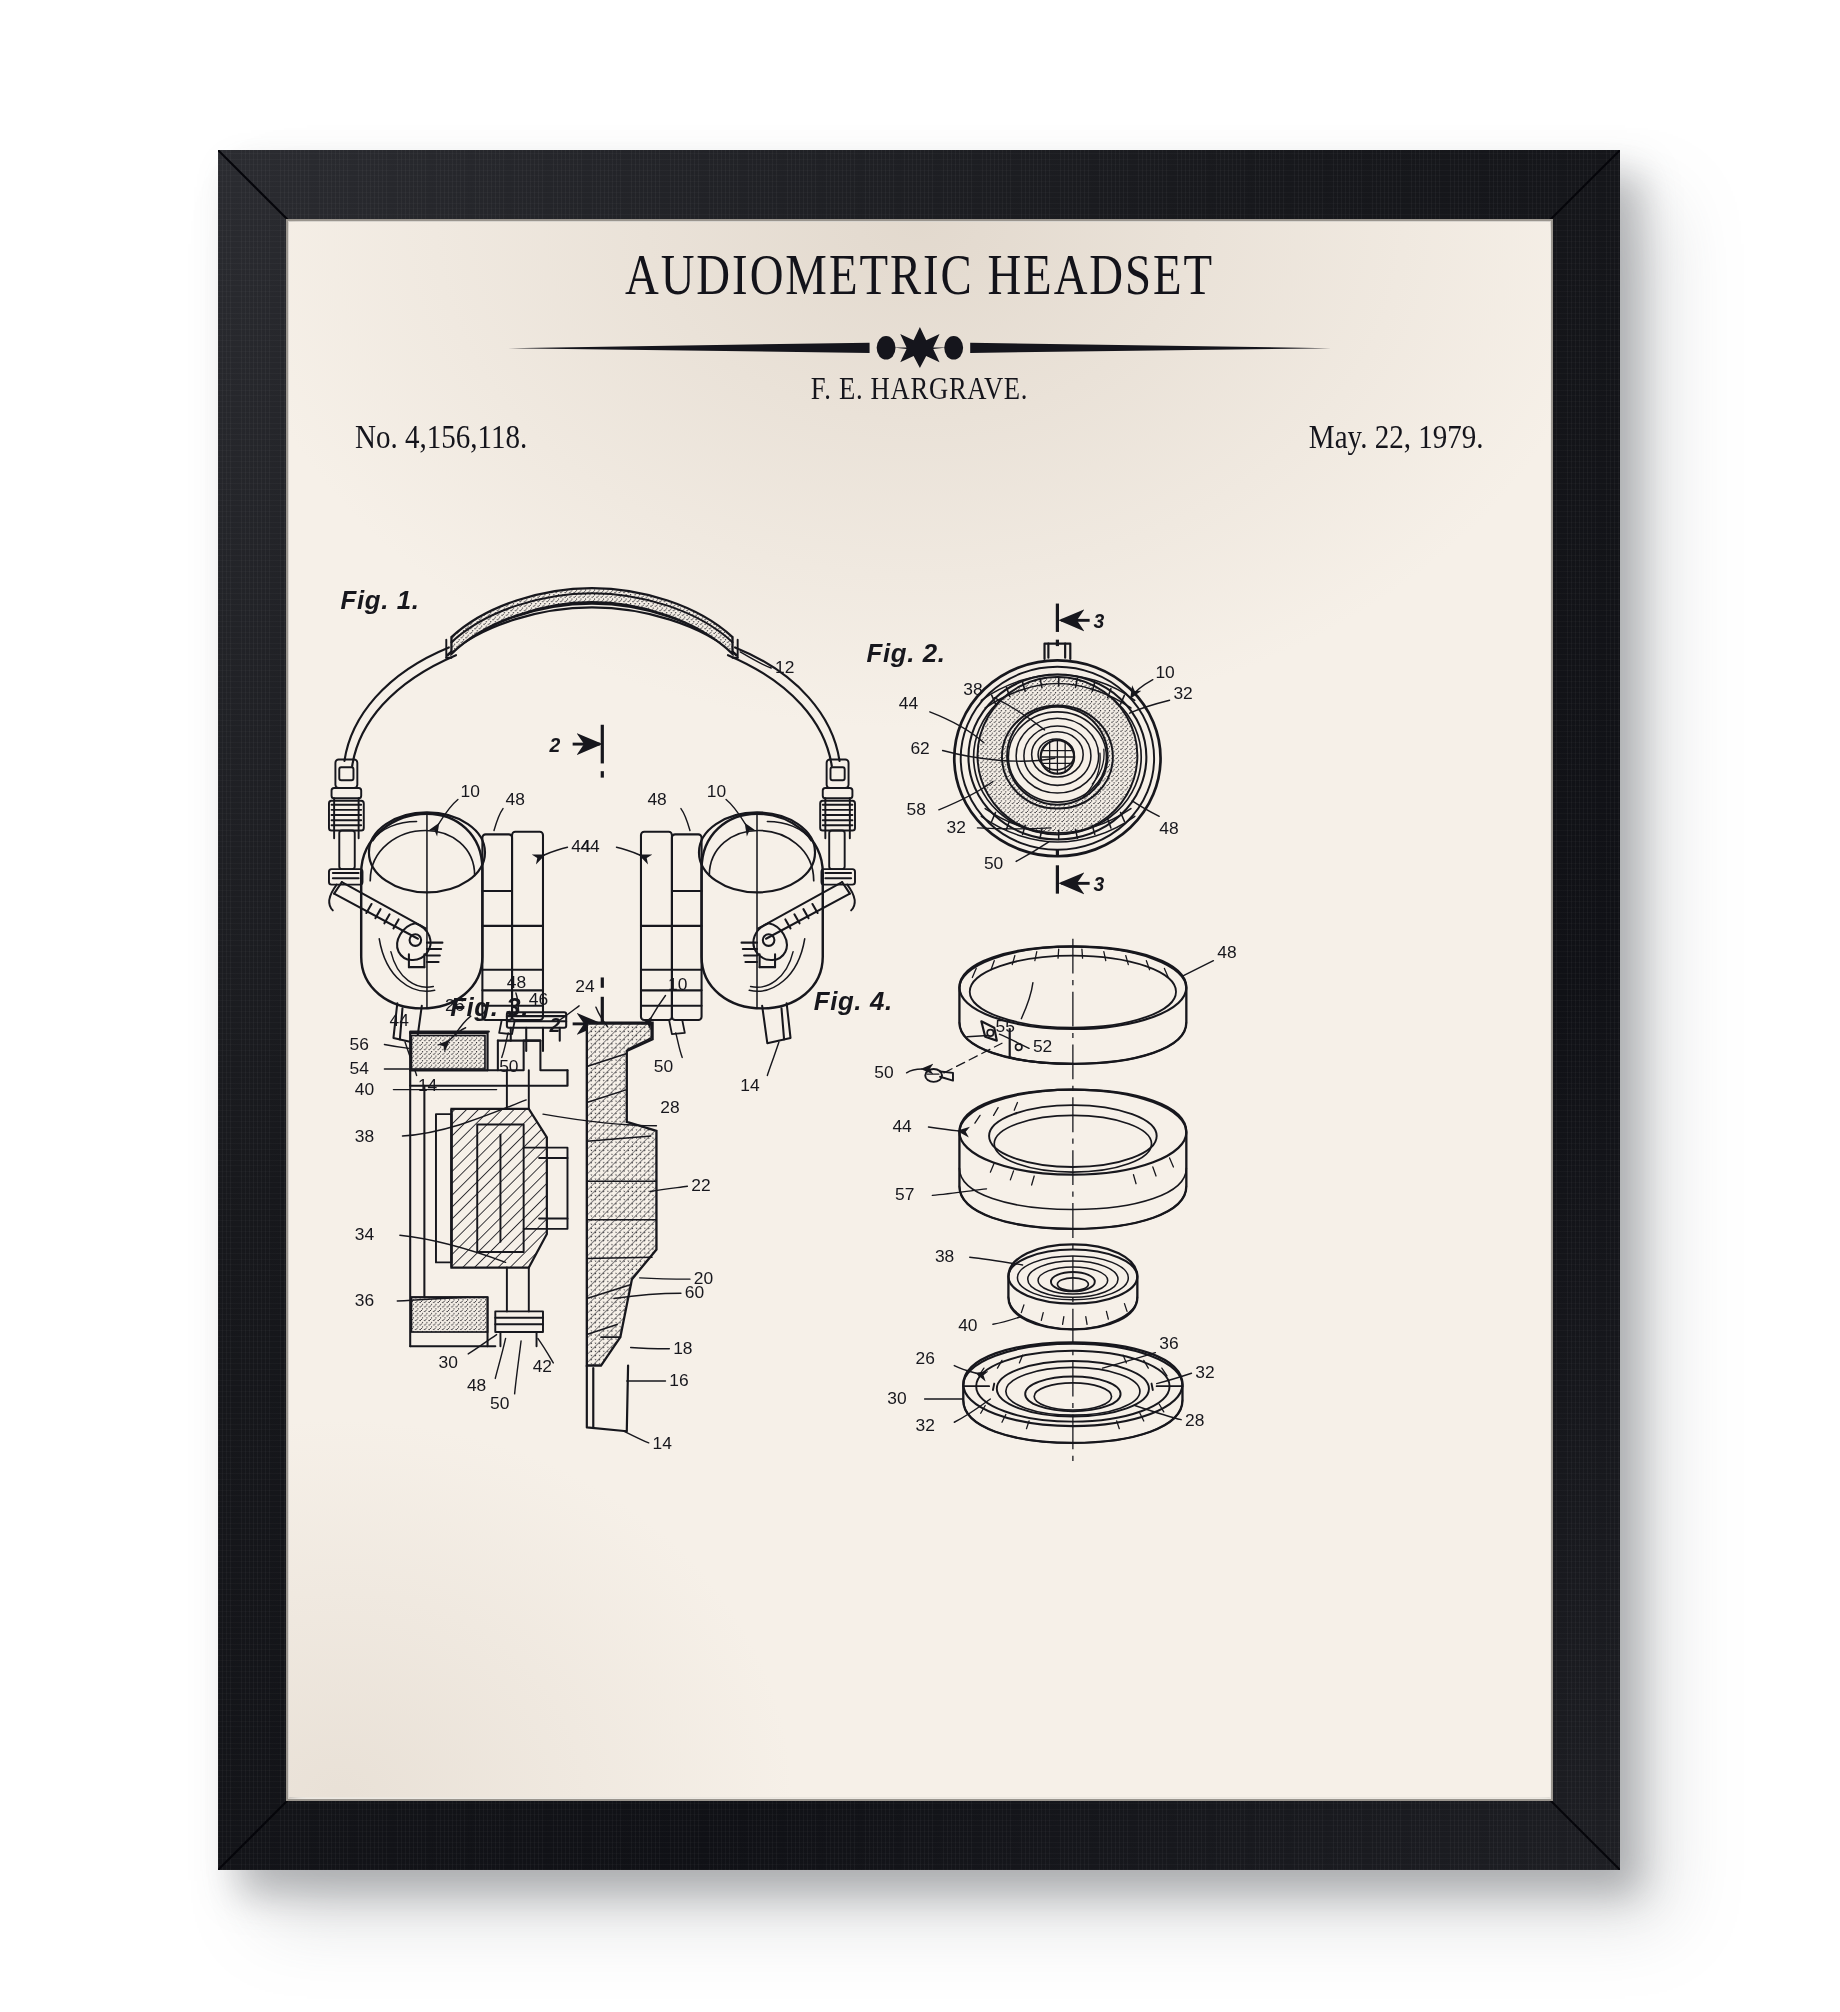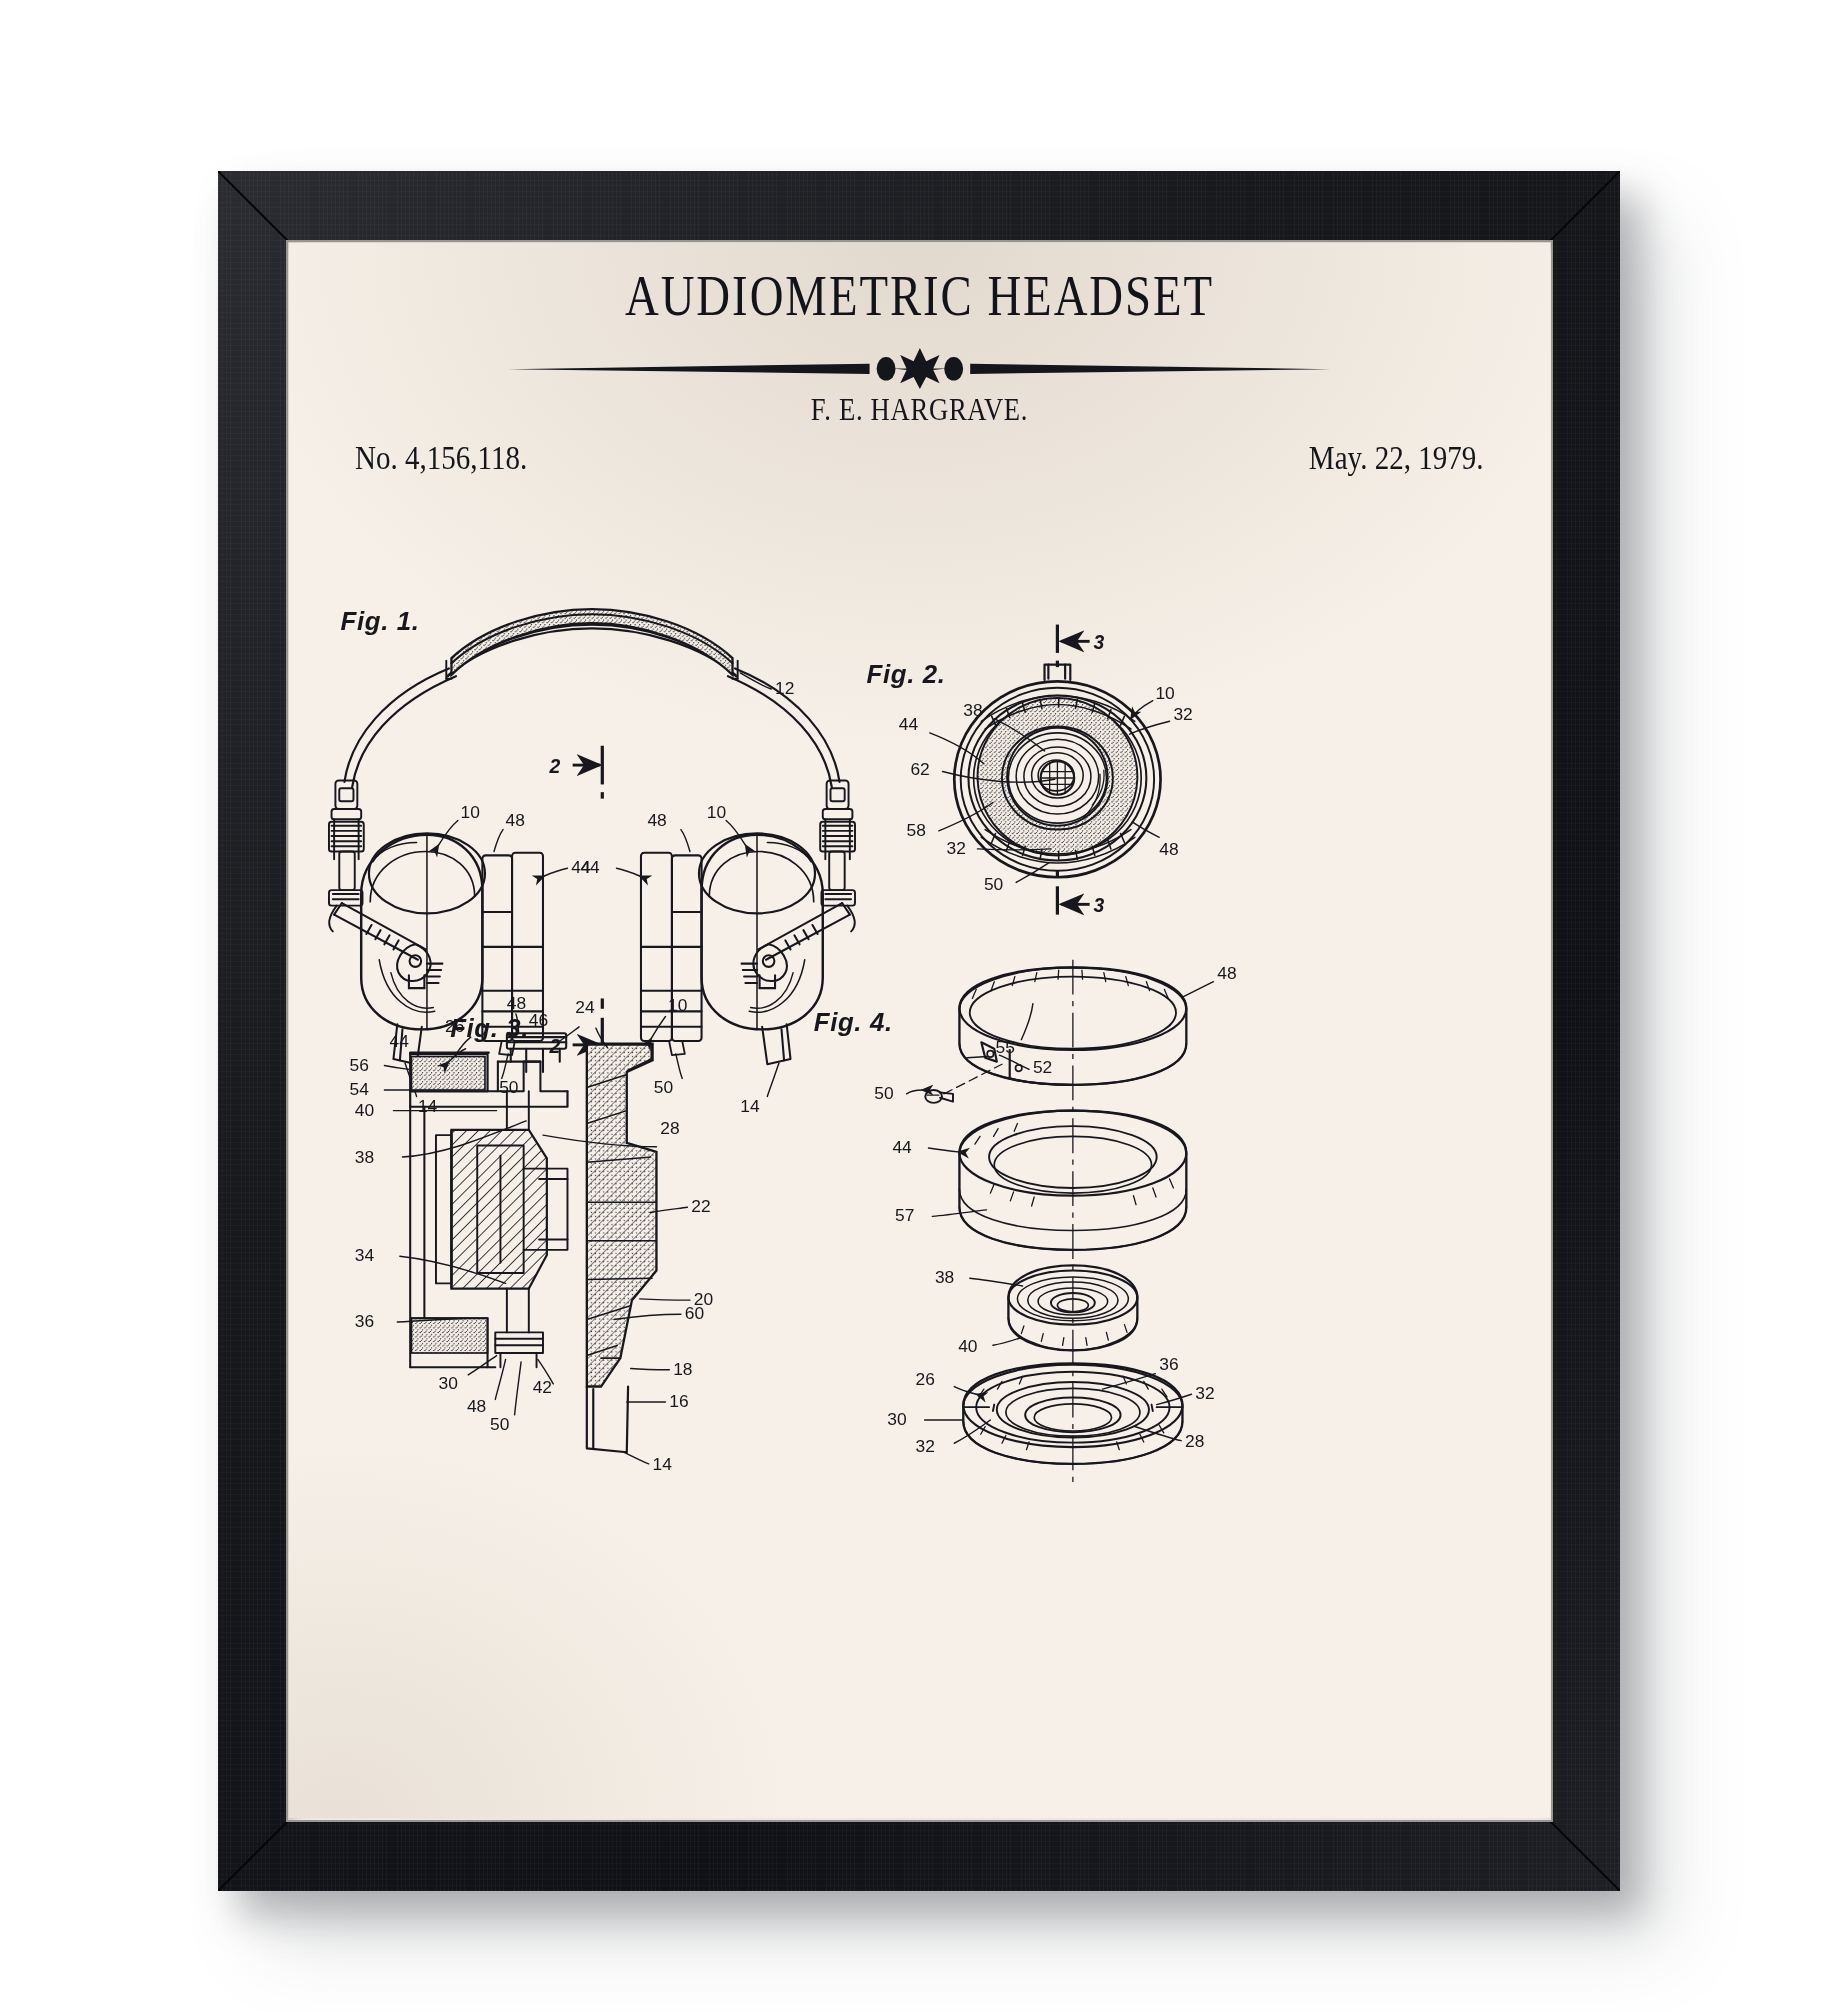--- a/index.html
+++ b/index.html
@@ -14,21 +14,20 @@
 
   
   .frame{
     position:absolute;
     left:218px; top:150px;
     width:1402px; height:1720px;
     background:#a3a3a3;
     box-shadow: 20.4px 23.6px 36px rgba(90,92,98,.40),
                 47px 52px 71px rgba(120,122,128,.22);
     box-sizing:border-box;
-    margin-top:21px;
   }
   
   .frame .grain{
     position:absolute; inset:0;
     background:
       repeating-linear-gradient(90deg,
         rgba(255,255,255,.035) 0px, rgba(255,255,255,.035) 0.8px,
         rgba(0,0,0,0) 0.8px, rgba(0,0,0,0) 3.9px),
       repeating-linear-gradient(0deg,
         rgba(255,255,255,.022) 0px, rgba(255,255,255,.022) 0.8px,

